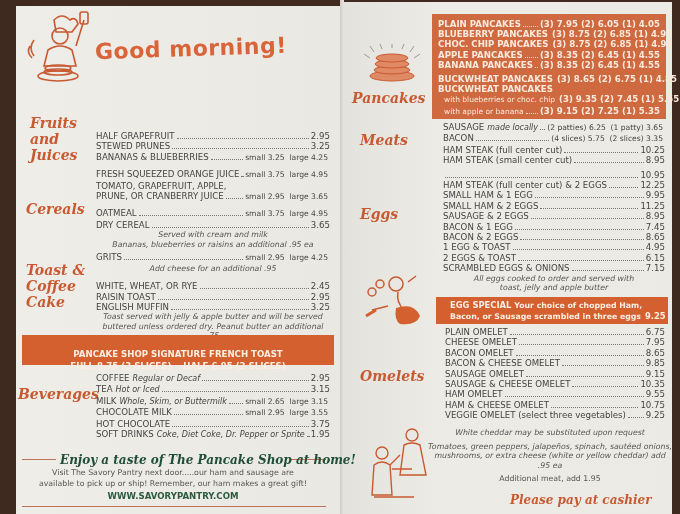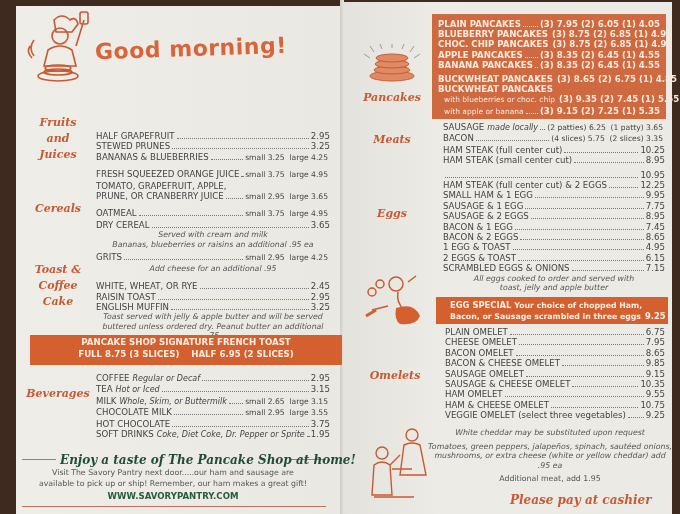--- a/index.html
+++ b/index.html
@@ -24,22 +24,22 @@
     font-weight: bold;
     color: #c85a32;
   }
   .headline {
     position: absolute; left: 95px; top: 36px;
     font-family: "DejaVu Sans", sans-serif; font-weight: bold;
     font-size: 22px; color: #d9643a; letter-spacing: 0.5px;
     transform: rotate(-2deg);
   }
   .cat-label {
-    position: absolute; text-align: center;
-    font-size: 11px; line-height: 16px;
+    position: absolute; 
+    font-size: 14px; line-height: 16px;
   }
   .items {
     position: absolute; font-size: 8.6px; color: #444;
     line-height: 10.4px;
   }
   .row { display: flex; align-items: baseline; white-space: nowrap; }
   .row .desc { font-style: italic; font-size: 8px; margin-left: 3px; }
   .row .leader { flex: 1; border-bottom: 1px dotted #777; margin: 0 2px; height: 7px; }
   .row .price { text-align: center; }
   .row .sz { font-size: 7.6px; margin-right: 2px; }
@@ -152,21 +152,21 @@
   <div class="note">buttered unless ordered dry. Peanut butter an additional .75</div>
   <div style="height:3px"></div>
   <div class="row">
       <span>COFFEE CAKE</span>
       <span class="leader"></span>
       <span class="price">3.45</span>
     </div>
   <div class="note">Ask your server for daily selections</div>
 </div>
 
-<div class="banner" style="left:22px;top:335px;width:312px;height:30px;padding-top:2px;font-size:8.6px;line-height:11.5px;margin-left:8px;">
+<div class="banner" style="left:22px;top:335px;width:312px;height:30px;padding-top:14px;font-size:8.6px;line-height:11.5px;">
   <div>PANCAKE SHOP SIGNATURE FRENCH TOAST</div>
   <div style="white-space:pre;">FULL 8.75 (3 SLICES)    HALF 6.95 (2 SLICES)</div>
 </div>
 
 <div class="items" style="left:96px;top:373px;width:234px;">
   <div class="row">
       <span>COFFEE</span>
       <span class="desc">Regular or Decaf</span>
       <span class="leader"></span>
       <span class="price">2.95</span>
@@ -271,23 +271,23 @@
       <span>HAM STEAK (full center cut) &amp; 2 EGGS</span>
       <span class="leader"></span>
       <span class="price">12.25</span>
     </div>
   <div class="row">
       <span>SMALL HAM &amp; 1 EGG</span>
       <span class="leader"></span>
       <span class="price">9.95</span>
     </div>
   <div class="row">
-      <span>SAUSAGE &amp; 1 EGG</span>
-      <span class="leader"></span>
-      <span class="price">7.75</span>
+      <span>SMALL HAM &amp; 2 EGGS</span>
+      <span class="leader"></span>
+      <span class="price">11.25</span>
     </div>
   <div class="row">
       <span>SAUSAGE &amp; 2 EGGS</span>
       <span class="leader"></span>
       <span class="price">8.95</span>
     </div>
   <div class="row">
       <span>BACON &amp; 1 EGG</span>
       <span class="leader"></span>
       <span class="price">7.45</span>

